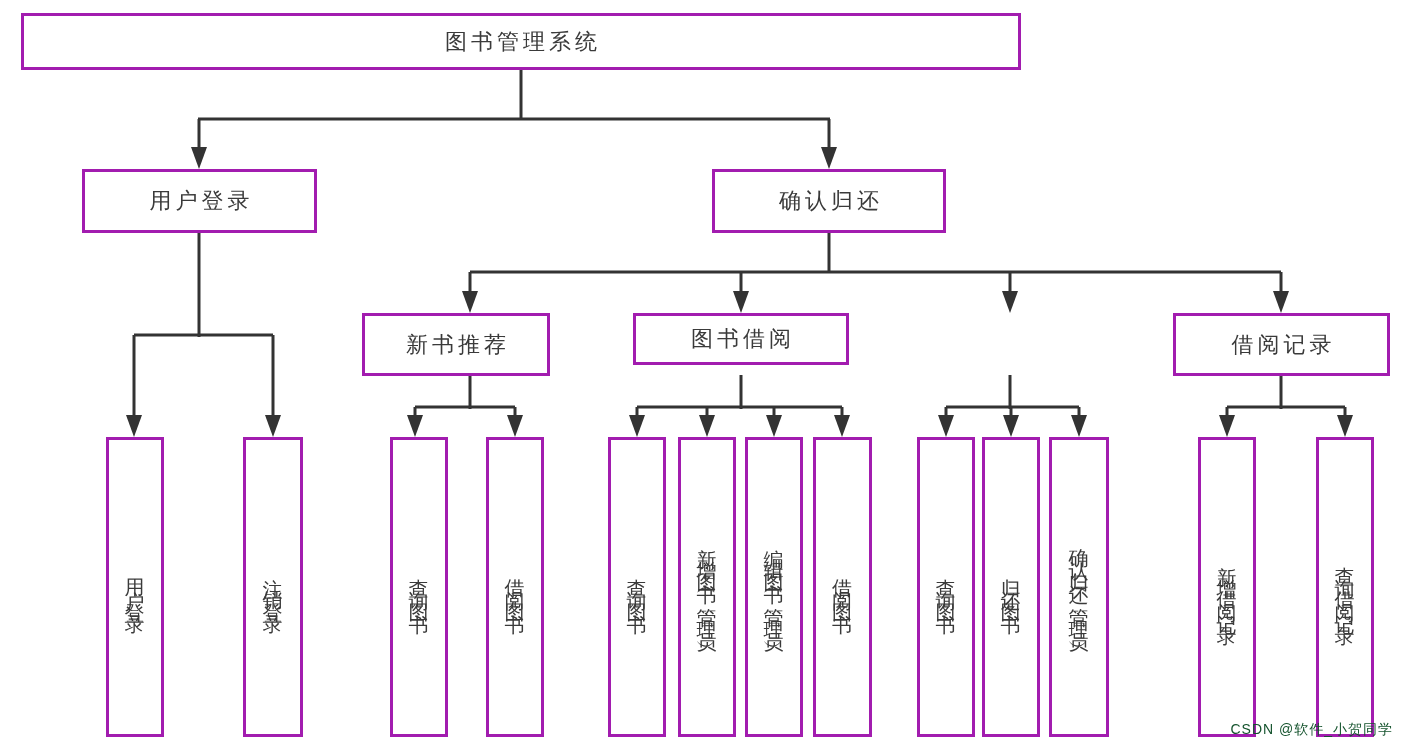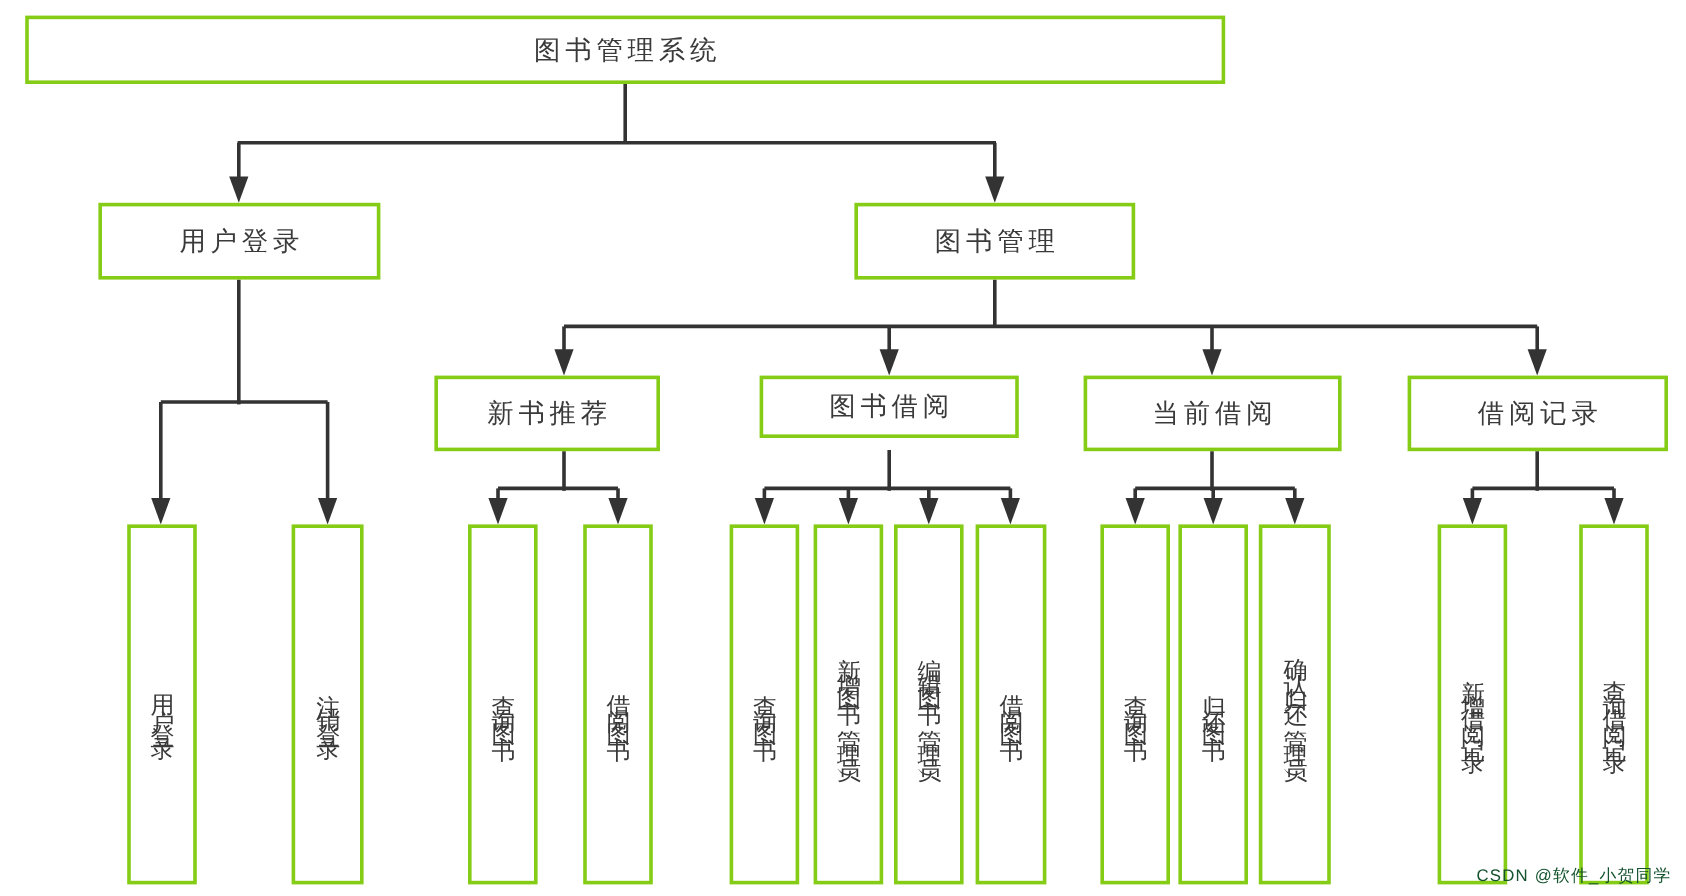--- a/index.html
+++ b/index.html
@@ -19,21 +19,21 @@
     position: absolute;
     left: 0;
     top: 0;
     width: 1405px;
     height: 747px;
     display: block;
   }
   .node {
     position: absolute;
     box-sizing: border-box;
-    border: 3px solid #84cc16;
+    border: 3px solid #a21caf;
     background: #ffffff;
     display: flex;
     align-items: center;
     justify-content: center;
     color: #3a3a3a;
   }
   .hbox {
     font-size: 22px;
     letter-spacing: 4px;
     text-indent: 4px;
@@ -138,25 +138,24 @@
       <line class="line" x1="1227" y1="407" x2="1227" y2="418"></line>
       <polygon class="arrowhead" points="1219,415 1235,415 1227,437"></polygon>
       <line class="line" x1="1345" y1="407" x2="1345" y2="418"></line>
       <polygon class="arrowhead" points="1337,415 1353,415 1345,437"></polygon>
     </g>
   </svg>
 
   <div class="node hbox" style="left:21px; top:13px; width:1000px; height:57px;">图书管理系统</div>
 
   <div class="node hbox" style="left:82px; top:169px; width:235px; height:64px;">用户登录</div>
-  <div class="node hbox" style="left:712px; top:169px; width:234px; height:64px;">图书管理</div>
+  <div class="node hbox" style="left:712px; top:169px; width:234px; height:64px;">确认归还</div>
 
   <div class="node hbox" style="left:362px; top:313px; width:188px; height:63px;">新书推荐</div>
   <div class="node hbox" style="left:633px; top:313px; width:216px; height:52px;">图书借阅</div>
-  <div class="node hbox" style="left:903px; top:313px; width:215px; height:63px;">当前借阅</div>
   <div class="node hbox" style="left:1173px; top:313px; width:217px; height:63px;">借阅记录</div>
 
   <div class="node vbox" style="left:106px; top:437px; width:58px; height:300px;">
     <span class="vtext">用户登录</span>
   </div>
   <div class="node vbox" style="left:243px; top:437px; width:60px; height:300px;">
     <span class="vtext">注销登录</span>
   </div>
 
   <div class="node vbox" style="left:390px; top:437px; width:58px; height:300px;">

